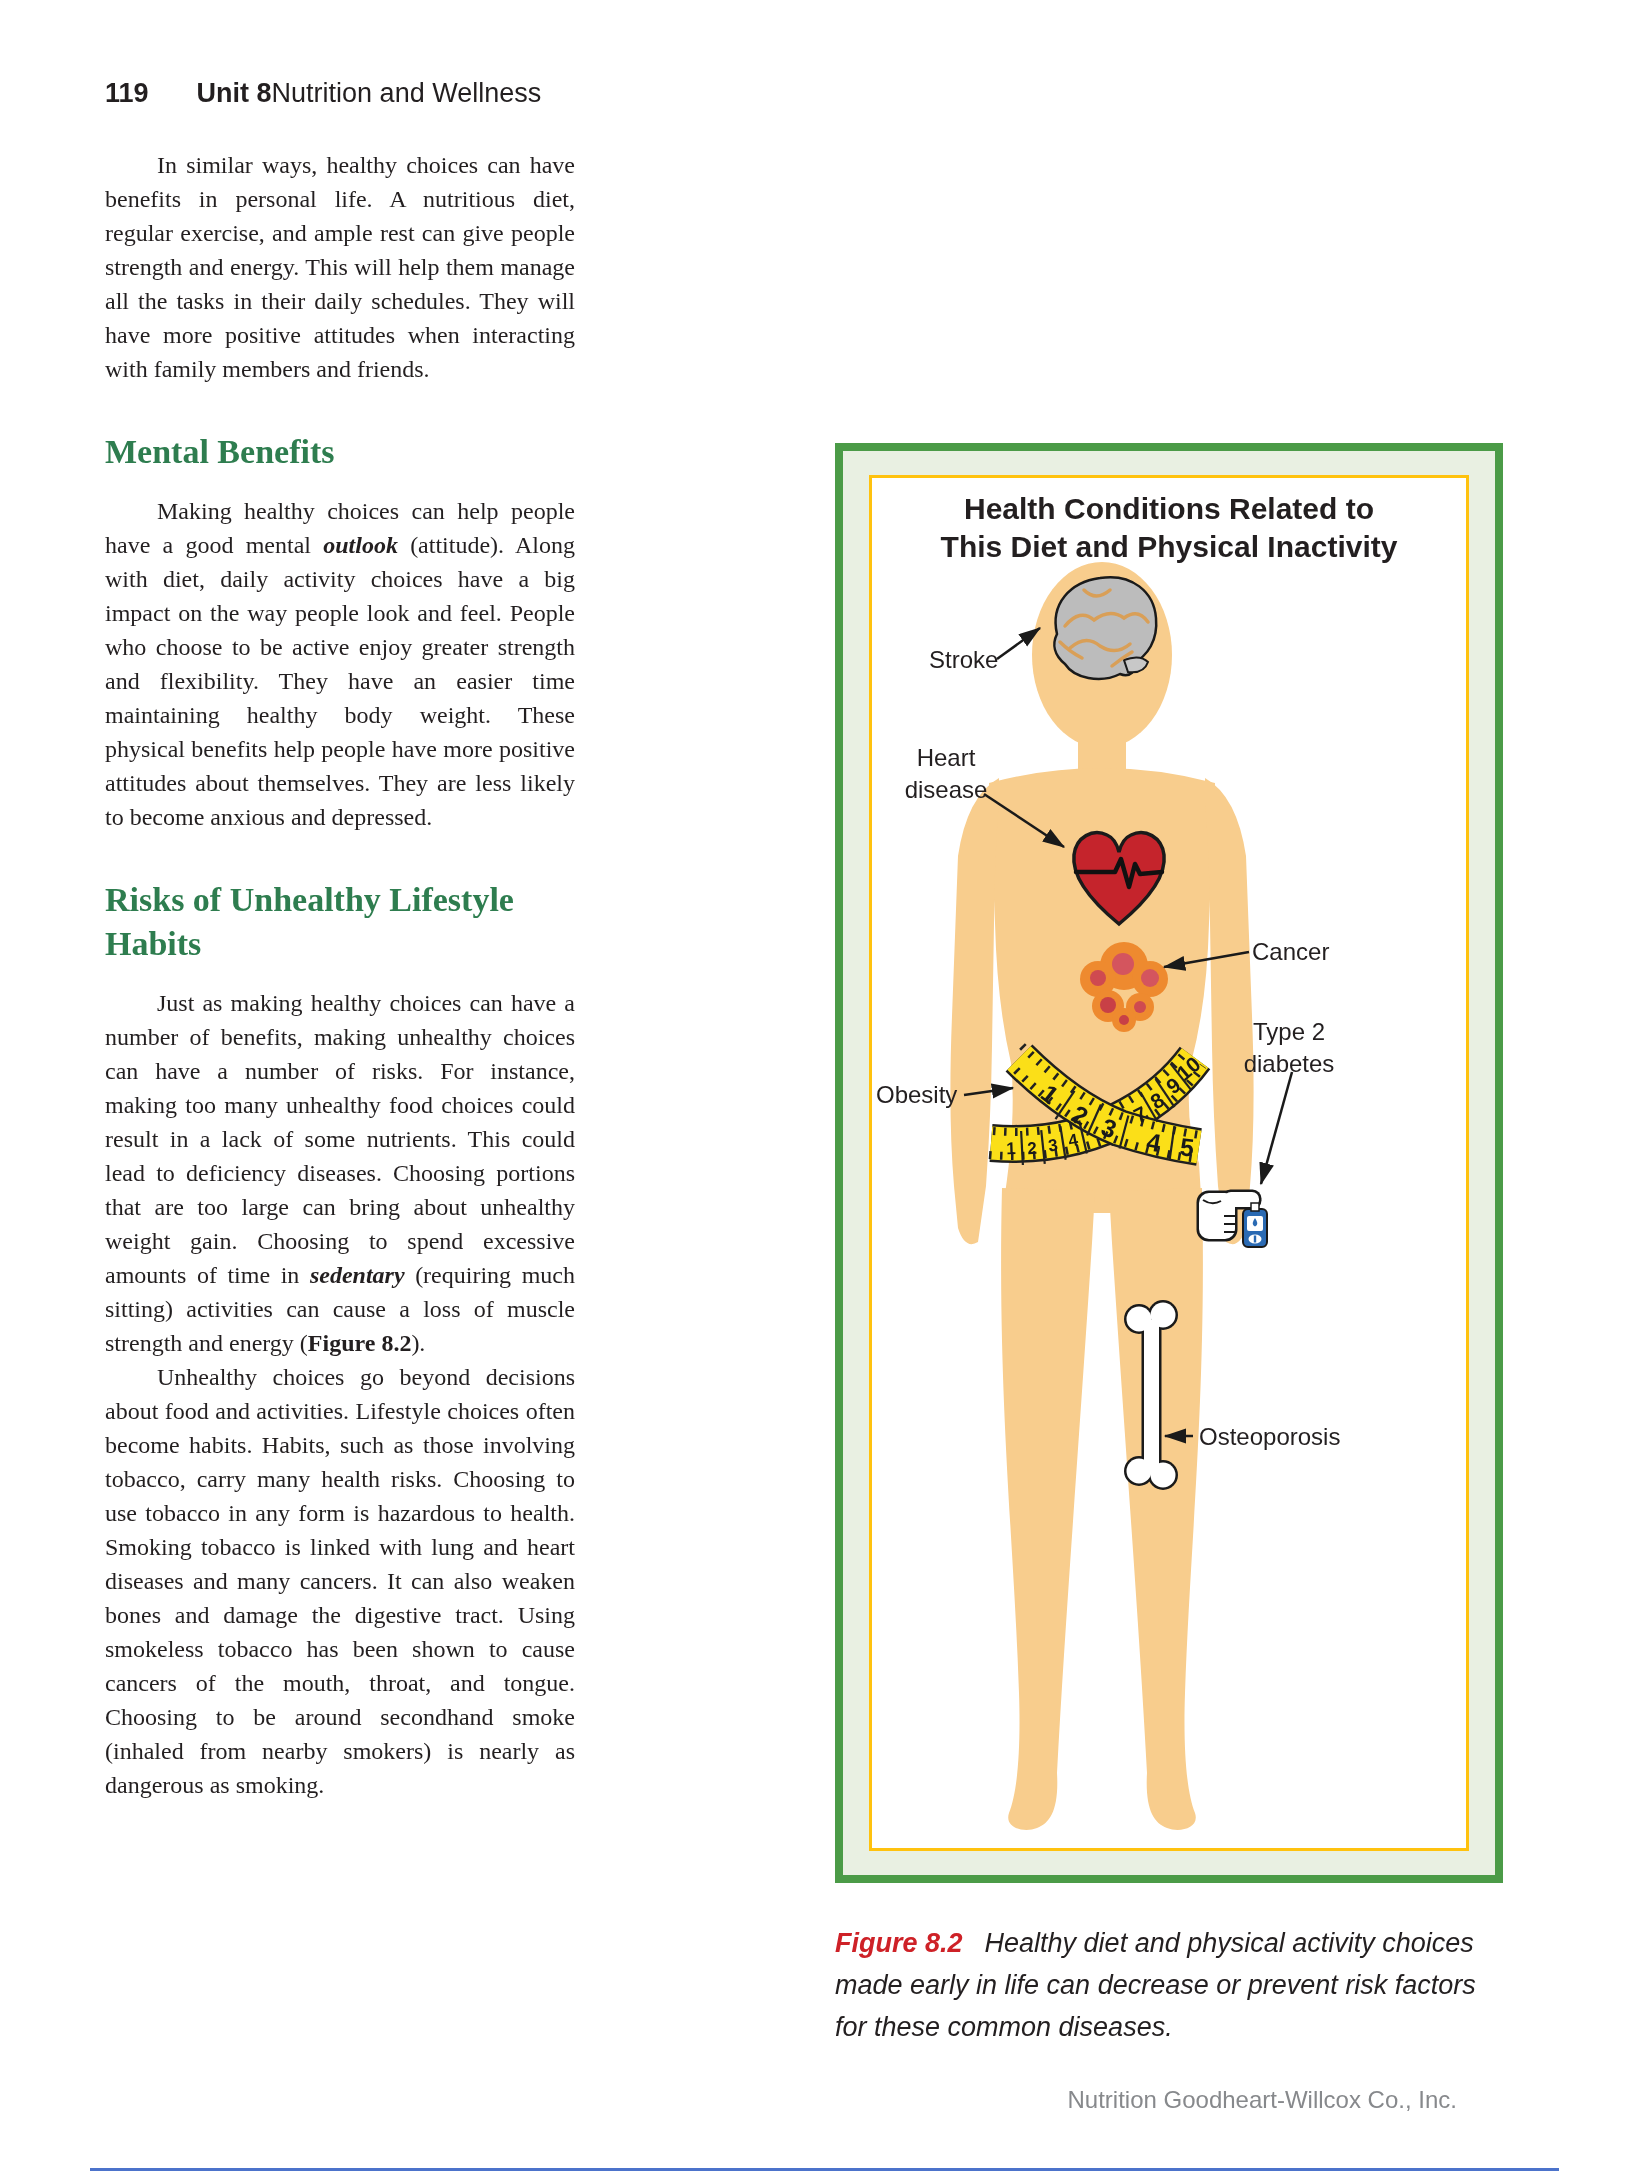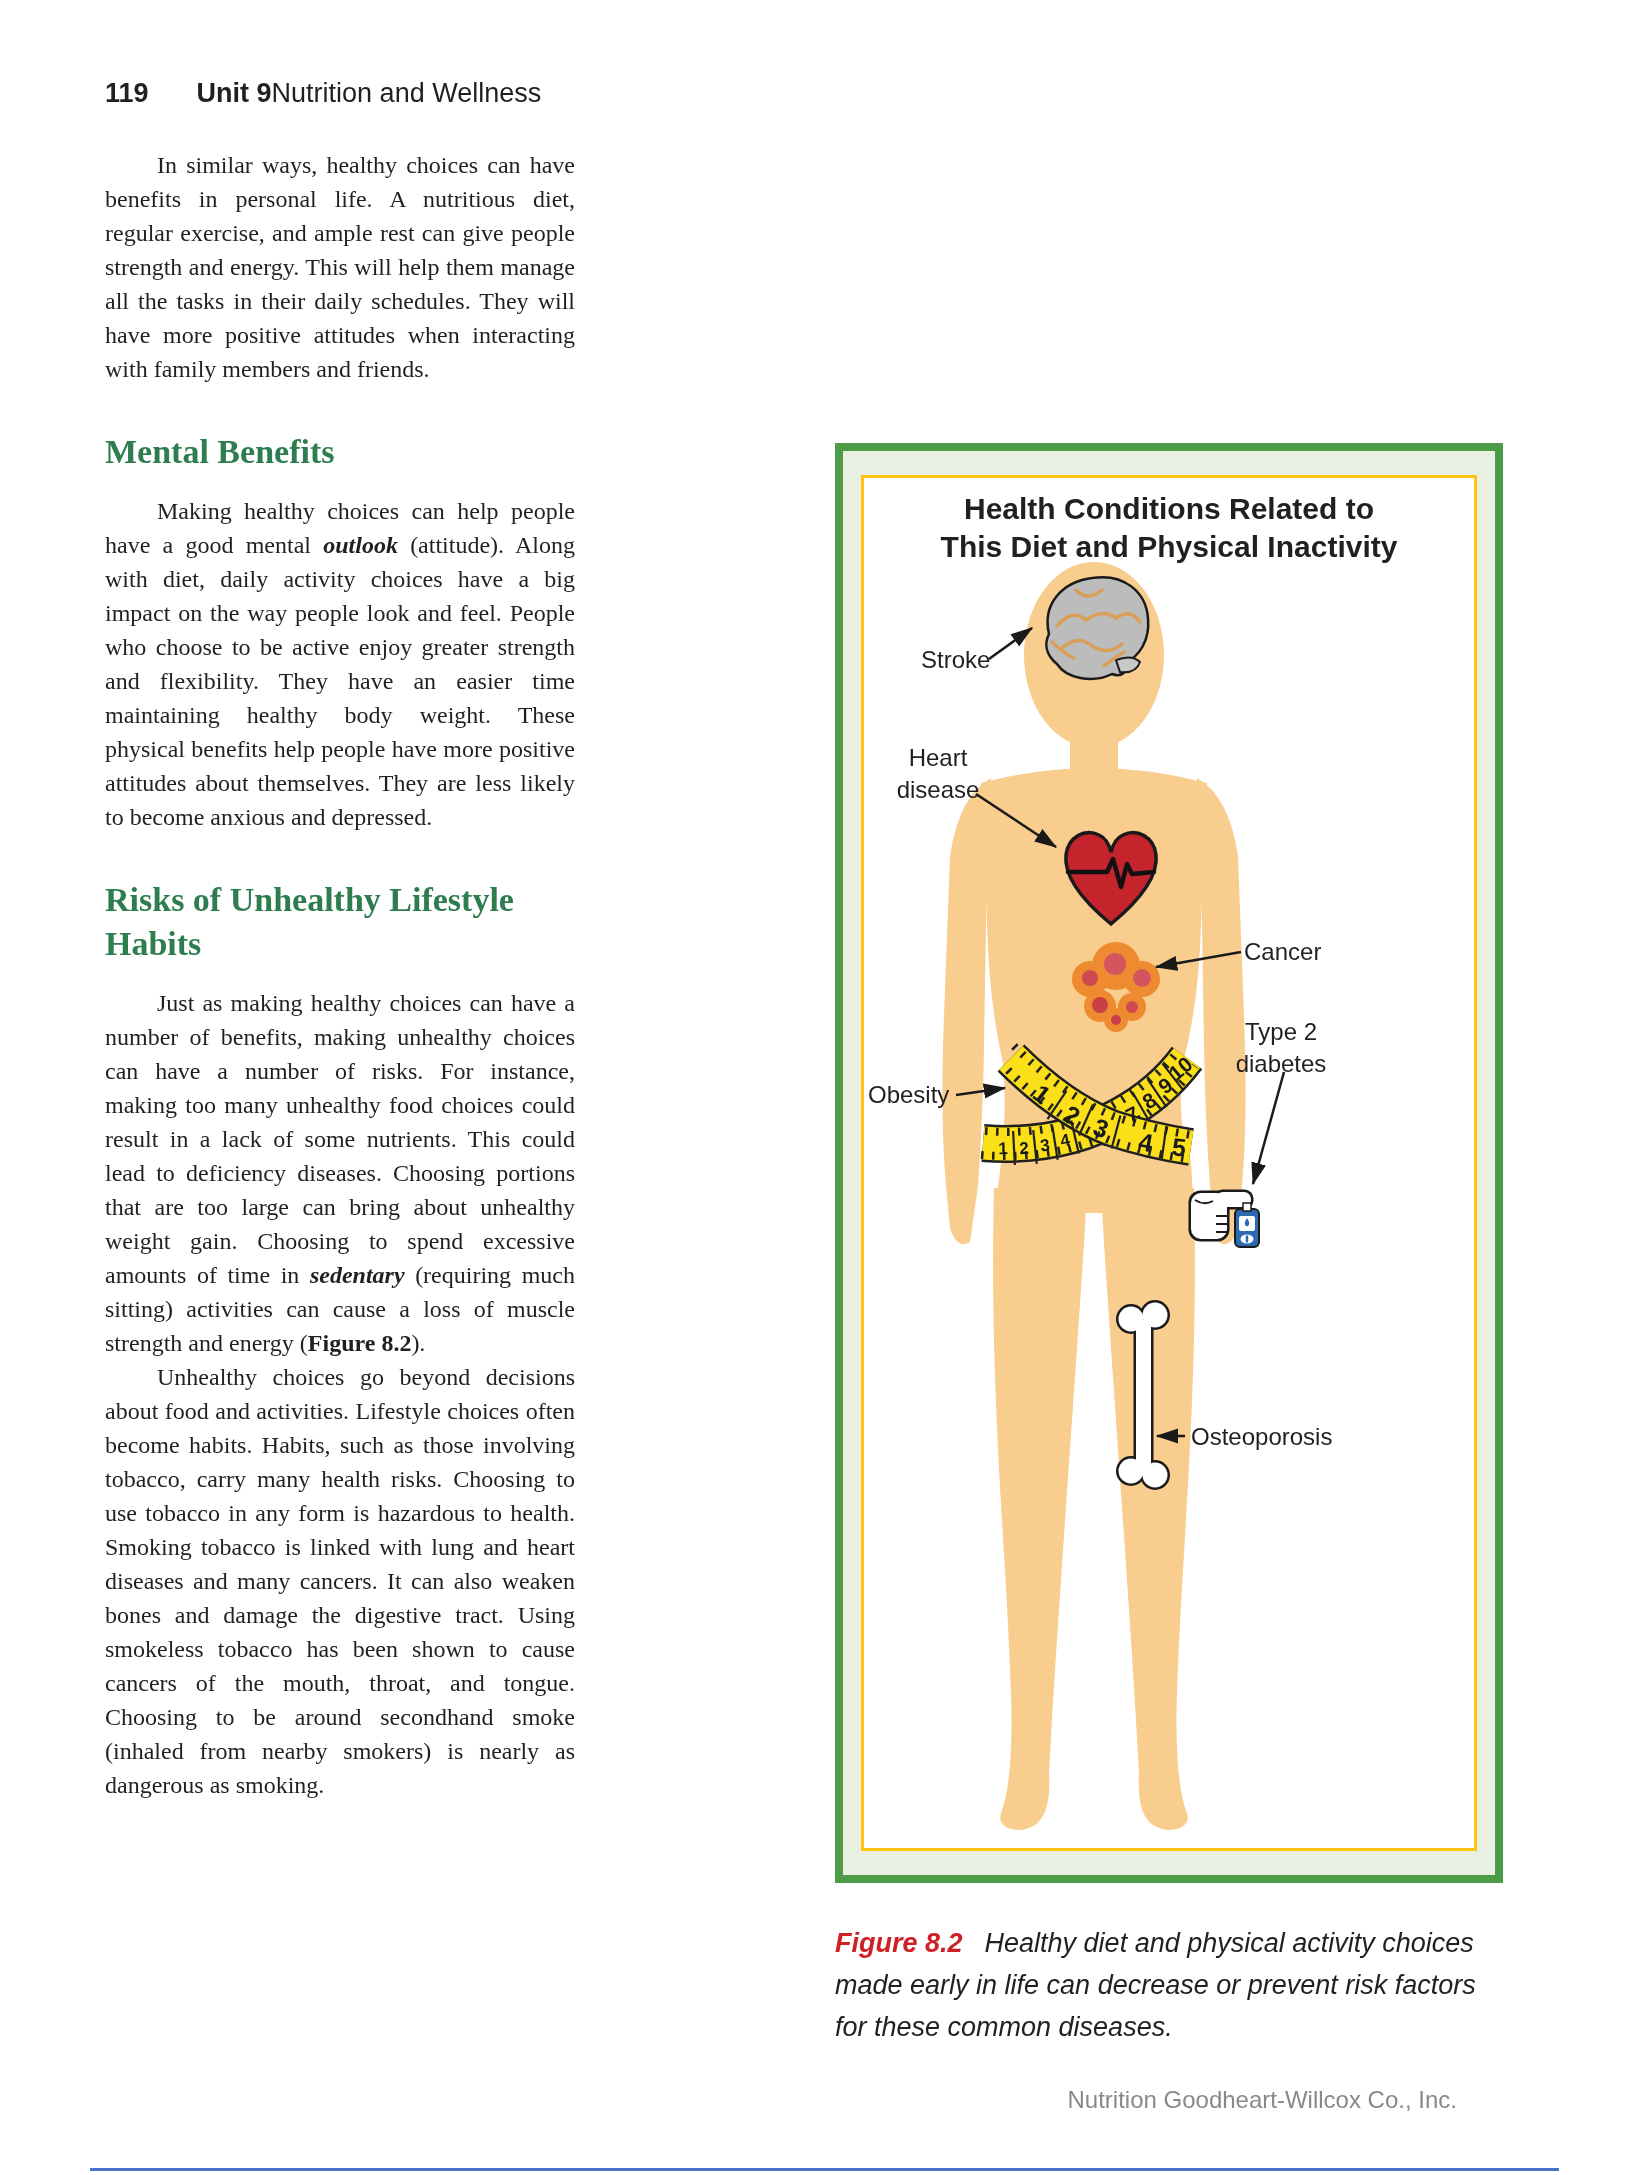--- a/index.html
+++ b/index.html
@@ -22,21 +22,21 @@
   h2.green-h {
     color:#2e7d4f; font-family:"Liberation Serif", serif; font-weight:bold;
     font-size:34px; line-height:44px; margin:44px 0 20px 0; width:480px; text-align:left;
   }
   .term { font-weight:bold; font-style:italic; }
   .figref { font-weight:bold; }
 
   
   .figure-box {
     position:absolute; left:835px; top:443px; width:668px; height:1440px; margin:0;
-    box-sizing:border-box; border:8px solid #4b9b47; background:#e9f0e2; padding:24px 18px;
+    box-sizing:border-box; border:8px solid #4b9b47; background:#e9f0e2; padding:24px 26px;
   }
   .figure-inner {
     box-sizing:border-box; border:3px solid #ffc20e; background:#ffffff;
     width:100%; height:100%; position:relative;
   }
   .fig-title {
     text-align:center; font-family:"Liberation Sans", sans-serif; font-weight:bold;
     font-size:30px; line-height:38px; padding-top:12px; color:#231f20;
   }
   .fig-svg { position:absolute; left:0; top:78px; width:594px; height:1288px; }
@@ -60,21 +60,21 @@
     font-family:"Liberation Sans", sans-serif; font-size:24px; color:#87898c;
   }
   .bottom-rule { position:absolute; left:90px; right:90px; top:2168px; height:3px; background:#4c73cb; }
 </style>
 </head>
 <body>
 
 <div class="page">
 
   <div class="pg-header">
-    <span class="pg-num">119</span><span class="pg-unit">Unit 9</span><span class="pg-unit-title">Nutrition and Wellness</span>
+    <span class="pg-num">119</span><span class="pg-unit">Unit 8</span><span class="pg-unit-title">Nutrition and Wellness</span>
   </div>
 
   <div class="col col-left">
     <p class="indent">In similar ways, healthy choices can have benefits in personal life. A nutritious diet, regular exercise, and ample rest can give people strength and energy. This will help them manage all the tasks in their daily schedules. They will have more positive attitudes when interacting with family members and friends.</p>
     <h2 class="green-h">Mental Benefits</h2>
     <p class="indent"><span>Making healthy choices can help people have a good mental </span><span class="term">outlook</span><span> (attitude). Along with diet, daily activity choices have a big impact on the way people look and feel. People who choose to be active enjoy greater strength and flexibility. They have an easier time maintaining healthy body weight. These physical benefits help people have more positive attitudes about themselves. They are less likely to become anxious and depressed.</span></p>
     <h2 class="green-h">Risks of Unhealthy Lifestyle Habits</h2>
     <p class="indent"><span>Just as making healthy choices can have a number of benefits, making unhealthy choices can have a number of risks. For instance, making too many unhealthy food choices could result in a lack of some nutrients. This could lead to deficiency diseases. Choosing portions that are too large can bring about unhealthy weight gain. Choosing to spend excessive amounts of time in </span><span class="term">sedentary</span><span> (requiring much sitting) activities can cause a loss of muscle strength and energy (</span><span class="figref">Figure 8.2</span><span>).</span></p>
     <p class="indent">Unhealthy choices go beyond decisions about food and activities. Lifestyle choices often become habits. Habits, such as those involving tobacco, carry many health risks. Choosing to use tobacco in any form is hazardous to health. Smoking tobacco is linked with lung and heart diseases and many cancers. It can also weaken bones and damage the digestive tract. Using smokeless tobacco has been shown to cause cancers of the mouth, throat, and tongue. Choosing to be around secondhand smoke (inhaled from nearby smokers) is nearly as dangerous as smoking.</p>
   </div>

